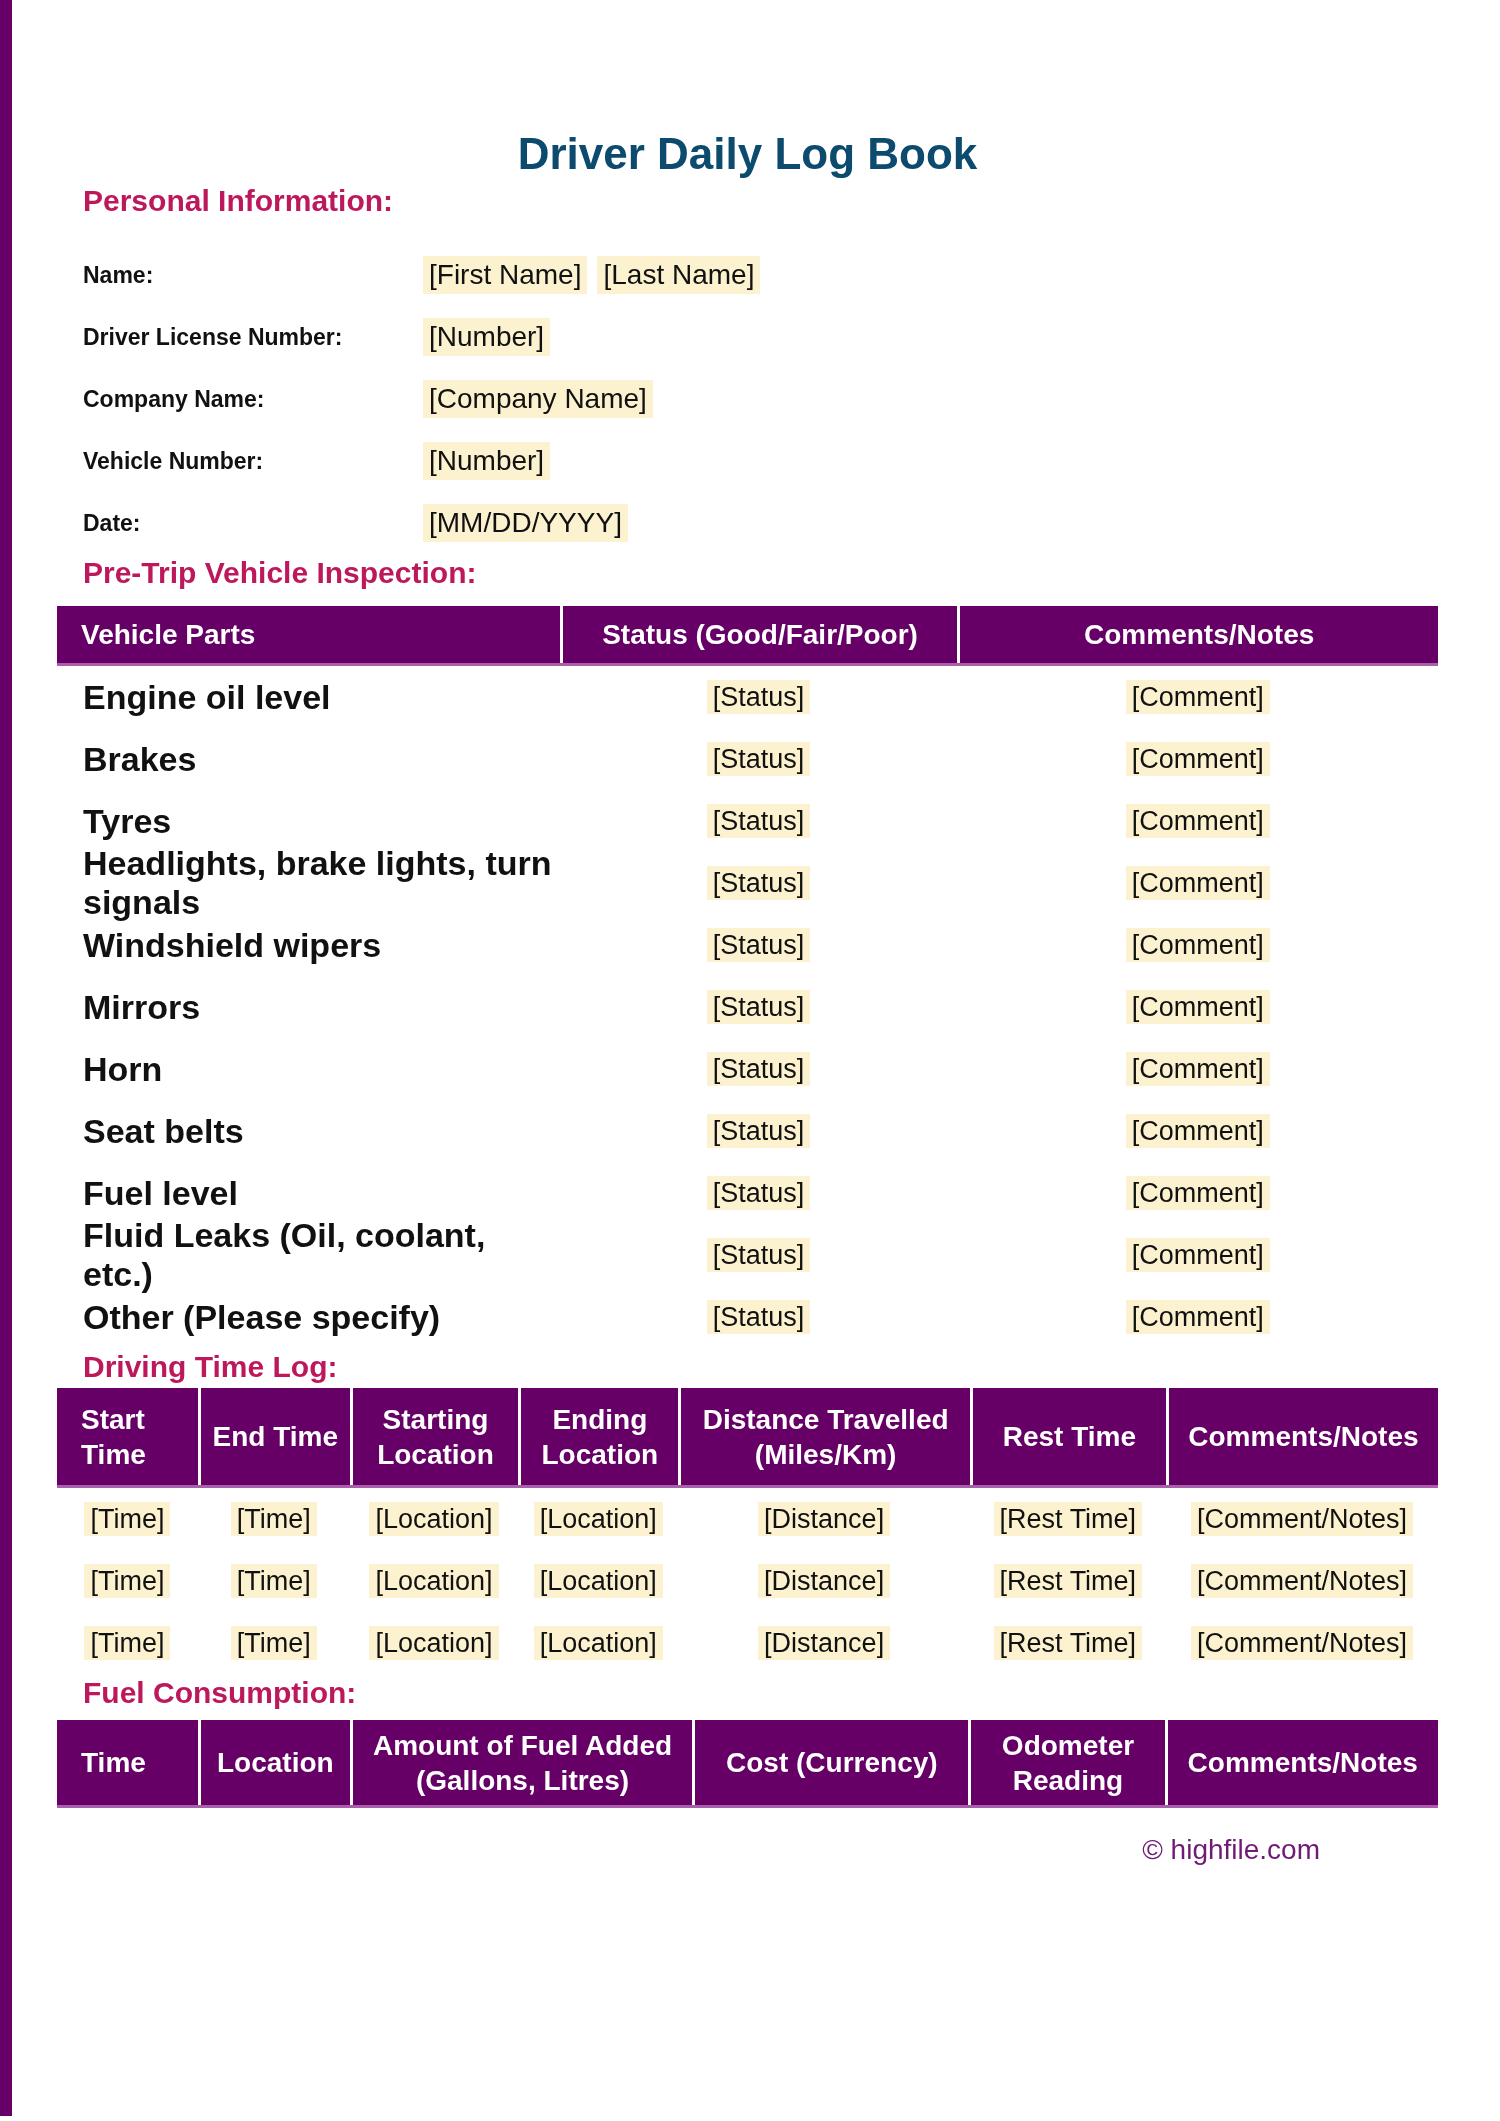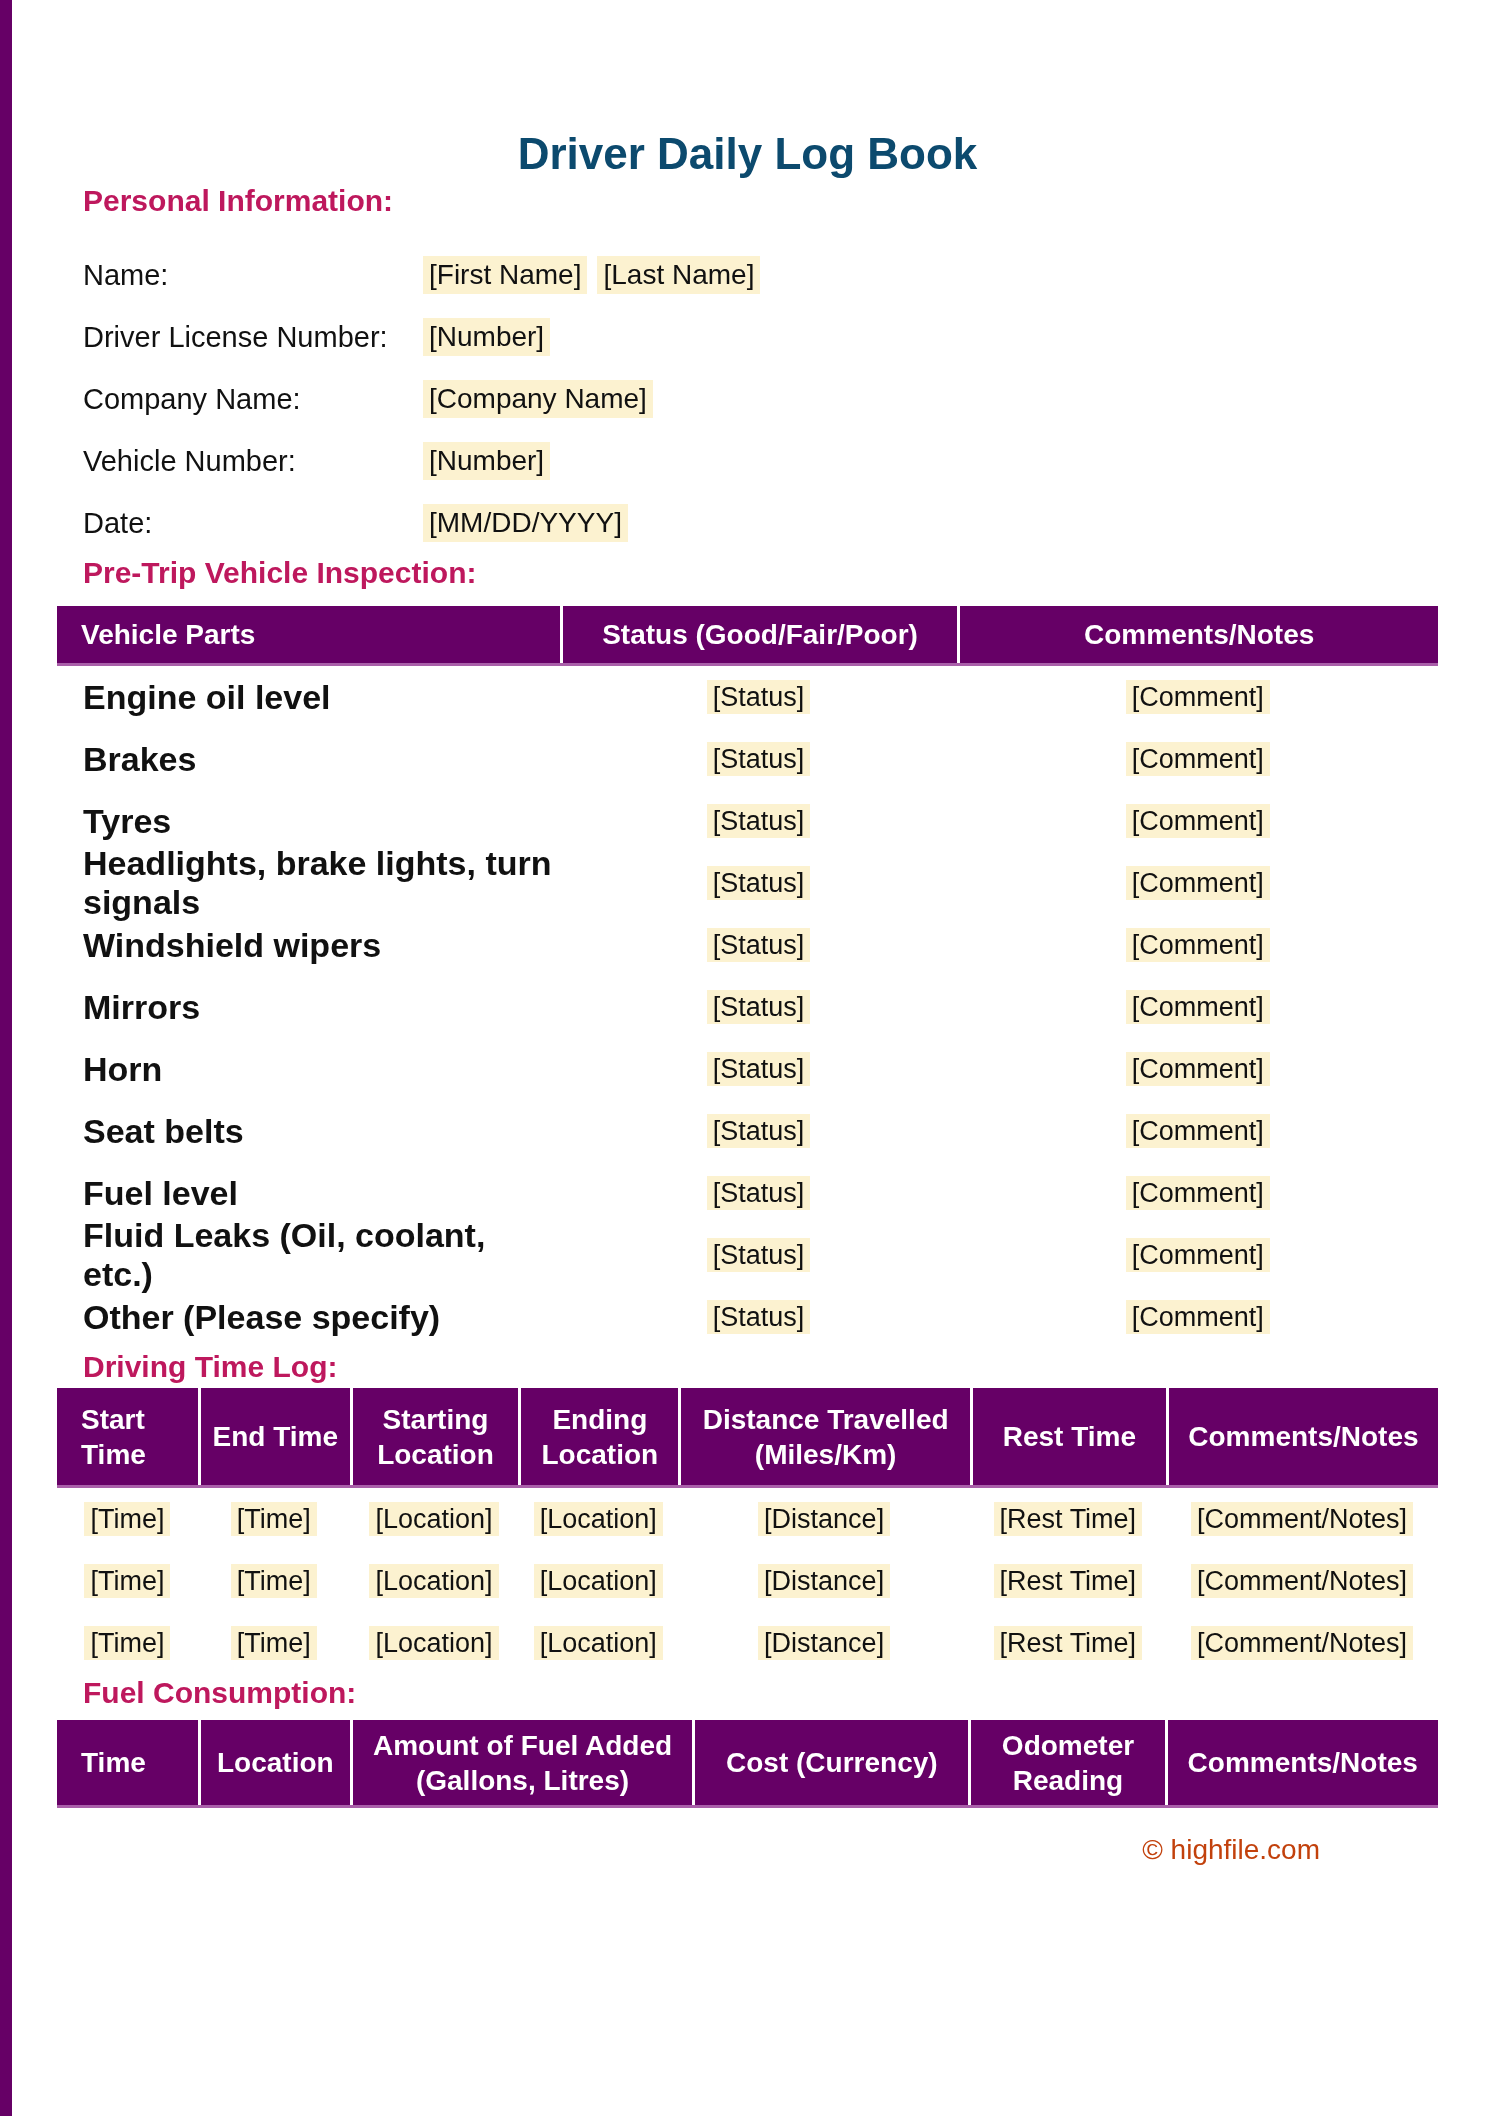--- a/index.html
+++ b/index.html
@@ -9,21 +9,21 @@
   .content{padding:0 62px 0 57px;}
   .title{margin:0;padding-top:126px;font-size:44px;line-height:56px;font-weight:700;
          color:#0c4a6e;text-align:center;}
   h2.section{margin:0;padding-left:26px;font-size:30px;line-height:38px;font-weight:700;color:#be185d;}
   .h-personal{margin-top:58px;}
   .h-inspection{margin-top:28px;}
   .h-driving{margin-top:38px;}
   .h-fuel{margin-top:40px;}
   .pinfo{margin-top:24px;}
   .pinfo-row{height:62px;display:flex;align-items:center;}
-  .plabel{flex:0 0 366px;padding-left:26px;box-sizing:border-box;font-weight:400;font-size:29px;}
+  .plabel{flex:0 0 366px;padding-left:26px;box-sizing:border-box;font-weight:700;font-size:23px;}
   .pvalues{display:flex;gap:10px;}
   .hl{background:#FCF2D0;color:#111;font-size:28px;line-height:34px;padding:2px 6px;white-space:nowrap;}
   .table{width:100%;margin-top:14px;}
   .thead{display:flex;background:#660066;color:#fff;font-weight:700;font-size:28px;
          border-bottom:3px solid #a95fa9;box-sizing:border-box;}
   .th{display:flex;align-items:center;justify-content:center;text-align:center;
       line-height:35px;box-sizing:border-box;}
   .th+.th{border-left:3px solid #fff;}
   .th.left{justify-content:flex-start;text-align:left;padding-left:24px;}
   .trow{display:flex;height:62px;align-items:center;}
@@ -44,21 +44,21 @@
   .drive .c6{width:14.2%;}
   .drive .c7{width:19.7%;}
   .fuel{margin-top:8px;}
   .fuel .thead{height:88px;}
   .fuel .c1{width:10.2%;}
   .fuel .c2{width:11.0%;}
   .fuel .c3{width:24.8%;}
   .fuel .c4{width:20.0%;}
   .fuel .c5{width:14.2%;}
   .fuel .c6{width:19.8%;}
-  .footer{margin-top:26px;text-align:right;padding-right:118px;font-size:28px;color:#c2410c;}
+  .footer{margin-top:26px;text-align:right;padding-right:118px;font-size:28px;color:#701a75;}
 </style>
 </head>
 <body>
 
 <div class="left-strip"></div>
 
 <div class="content">
 
   <h1 class="title">Driver Daily Log Book</h1>
 

